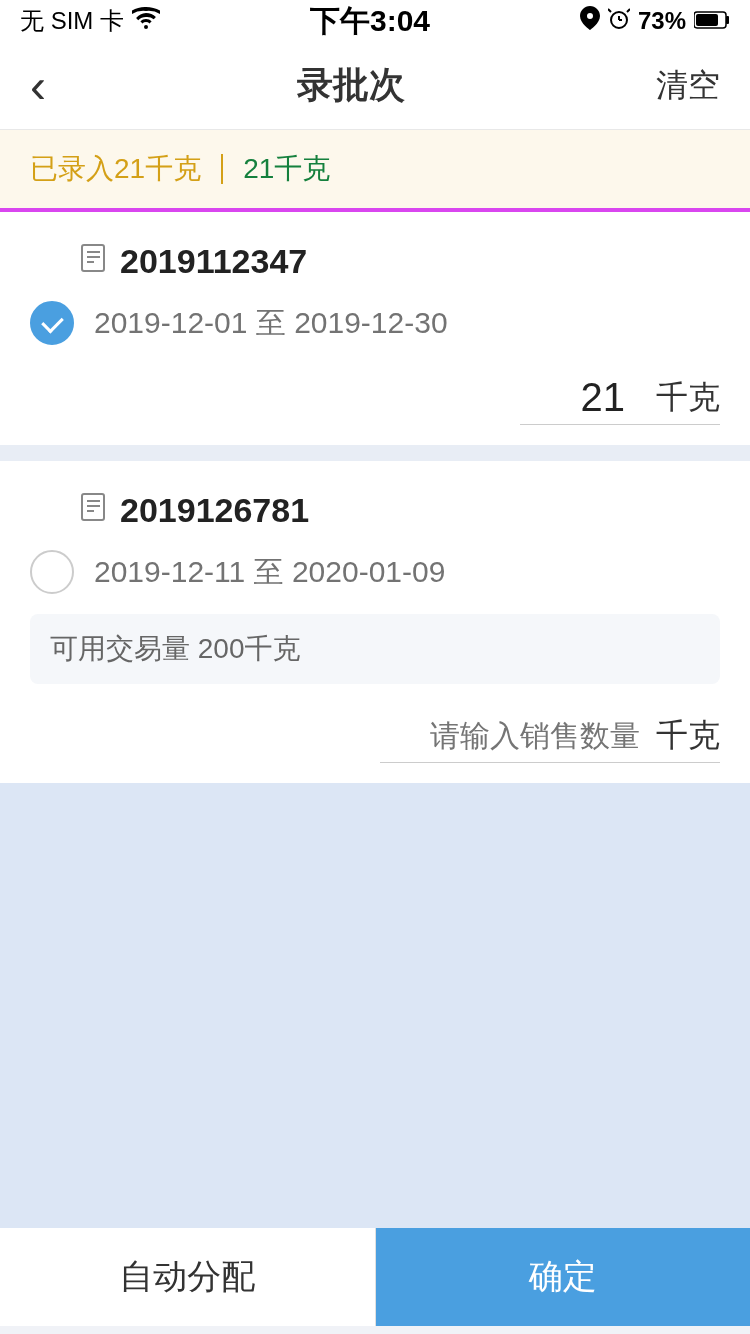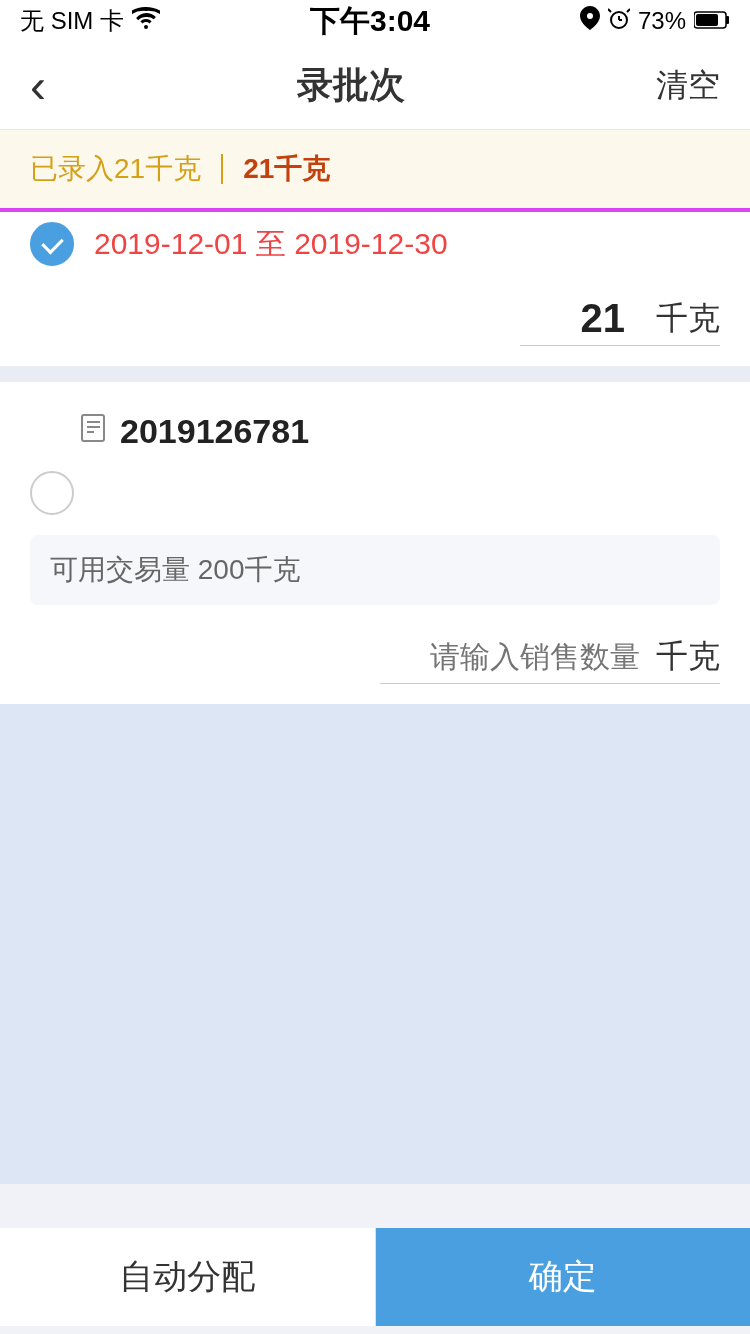--- a/index.html
+++ b/index.html
@@ -37,20 +37,21 @@
       font-size: 30px;
       font-weight: 600;
       color: #000;
     }
     .status-right {
       display: flex;
       align-items: center;
       gap: 8px;
       font-size: 24px;
       color: #000;
+      font-weight: bold;
     }
 
     
     .nav-bar {
       width: 750px;
       height: 88px;
       background: #fff;
       display: flex;
       align-items: center;
       justify-content: space-between;
@@ -90,22 +91,22 @@
       color: #d4a017;
       font-weight: 500;
     }
     .info-divider {
       width: 2px;
       height: 30px;
       background: #d4a017;
     }
     .info-value {
       font-size: 28px;
-      color: #c2410c;
-      font-weight: 700;
+      color: #15803d;
+      font-weight: 400;
     }
 
     
     .batch-card {
       background: #fff;
       margin-bottom: 0;
     }
     .batch-header {
       padding: 30px 30px 10px 80px;
       display: flex;
@@ -146,40 +147,40 @@
       content: '';
       width: 16px;
       height: 10px;
       border-left: 3px solid #fff;
       border-bottom: 3px solid #fff;
       transform: rotate(-45deg) translate(1px, -1px);
       display: block;
     }
     .batch-date {
       font-size: 30px;
-      color: #ef4444;
+      color: #737373;
     }
     .batch-avail-row {
       margin: 10px 30px 10px 30px;
       background: #f5f7fa;
       border-radius: 8px;
       padding: 16px 20px;
       font-size: 28px;
       color: #666;
     }
     .batch-amount-row {
       display: flex;
       align-items: center;
       justify-content: flex-end;
       padding: 20px 30px 20px 30px;
       gap: 20px;
     }
     .amount-input {
       font-size: 40px;
-      font-weight: 700;
+      font-weight: 400;
       color: #222;
       border: none;
       text-align: right;
       background: transparent;
       width: 120px;
       outline: none;
     }
     .amount-unit {
       font-size: 32px;
       color: #333;
@@ -314,20 +315,31 @@
 
 <div class="main-content">
 
   <div class="info-banner">
     <span class="info-label">已录入21千克</span>
     <div class="info-divider"></div>
     <span class="info-value">21千克</span>
   </div>
 
   <div class="batch-card">
+    <div class="batch-header">
+      <span class="batch-icon">
+        <svg width="30" height="30" viewBox="0 0 30 30">
+            <rect x="2" y="2" width="22" height="26" rx="2" stroke="#888" stroke-width="2" fill="none"></rect>
+            <line x1="7" y1="9" x2="20" y2="9" stroke="#888" stroke-width="2"></line>
+            <line x1="7" y1="14" x2="20" y2="14" stroke="#888" stroke-width="2"></line>
+            <line x1="7" y1="19" x2="14" y2="19" stroke="#888" stroke-width="2"></line>
+          </svg>
+      </span>
+      <span class="batch-id">2019112347</span>
+    </div>
     <div class="batch-date-row">
       <div class="radio-circle checked"></div>
       <span class="batch-date">2019-12-01 至 2019-12-30</span>
     </div>
     <div class="batch-amount-row">
       <div class="amount-underline">
         <input class="amount-input" type="number" value="21" style="">
         <span class="amount-unit">千克</span>
       </div>
     </div>
@@ -342,20 +354,21 @@
             <rect x="2" y="2" width="22" height="26" rx="2" stroke="#888" stroke-width="2" fill="none"></rect>
             <line x1="7" y1="9" x2="20" y2="9" stroke="#888" stroke-width="2"></line>
             <line x1="7" y1="14" x2="20" y2="14" stroke="#888" stroke-width="2"></line>
             <line x1="7" y1="19" x2="14" y2="19" stroke="#888" stroke-width="2"></line>
           </svg>
       </span>
       <span class="batch-id">2019126781</span>
     </div>
     <div class="batch-date-row">
       <div class="radio-circle"></div>
+      <span class="batch-date">2019-12-11 至 2020-01-09</span>
     </div>
     <div class="batch-avail-row">可用交易量 200千克</div>
     <div class="batch-amount-placeholder">
       <div class="placeholder-underline">
         <input style="font-size: 30px; color: rgb(204, 204, 204); border: none; background: transparent; text-align: right; width: 260px; outline: none;" type="text" placeholder="请输入销售数量">
         <span class="placeholder-unit">千克</span>
       </div>
     </div>
   </div>
 

